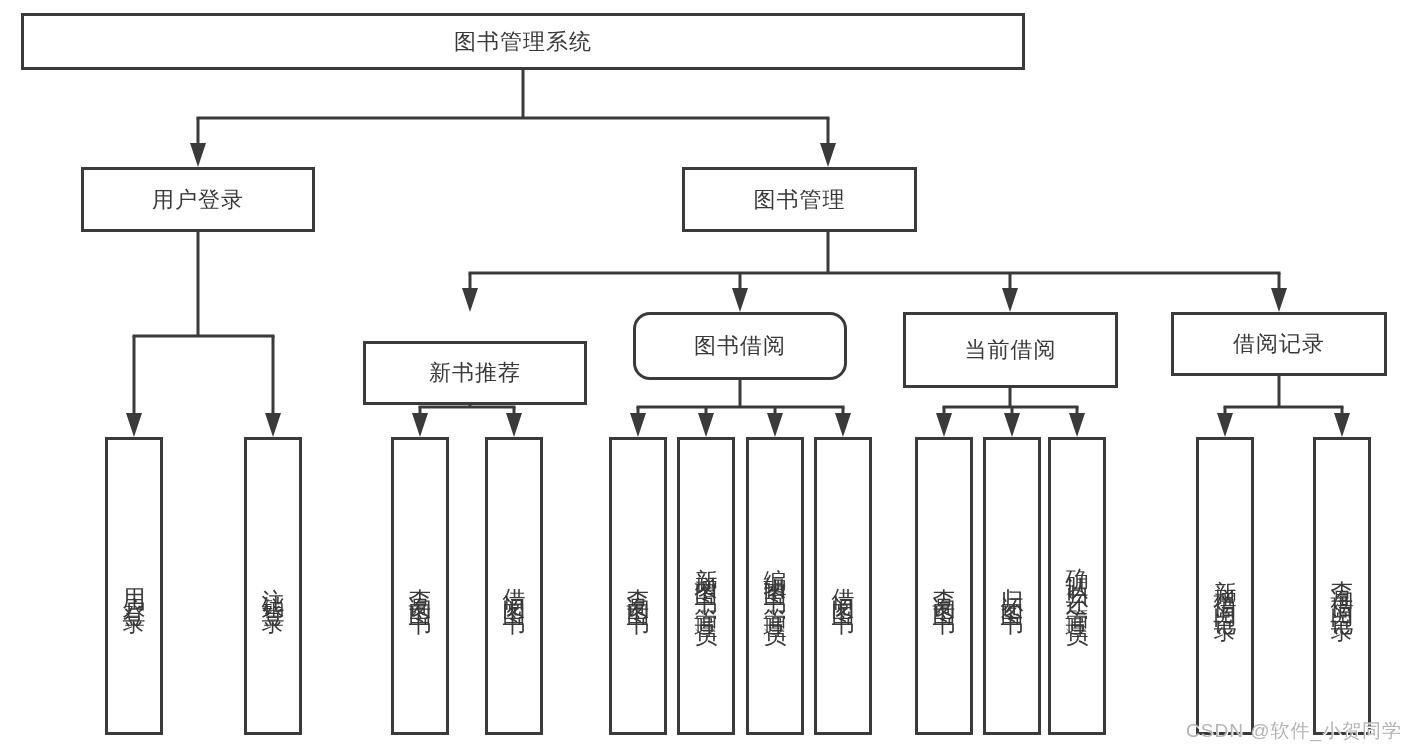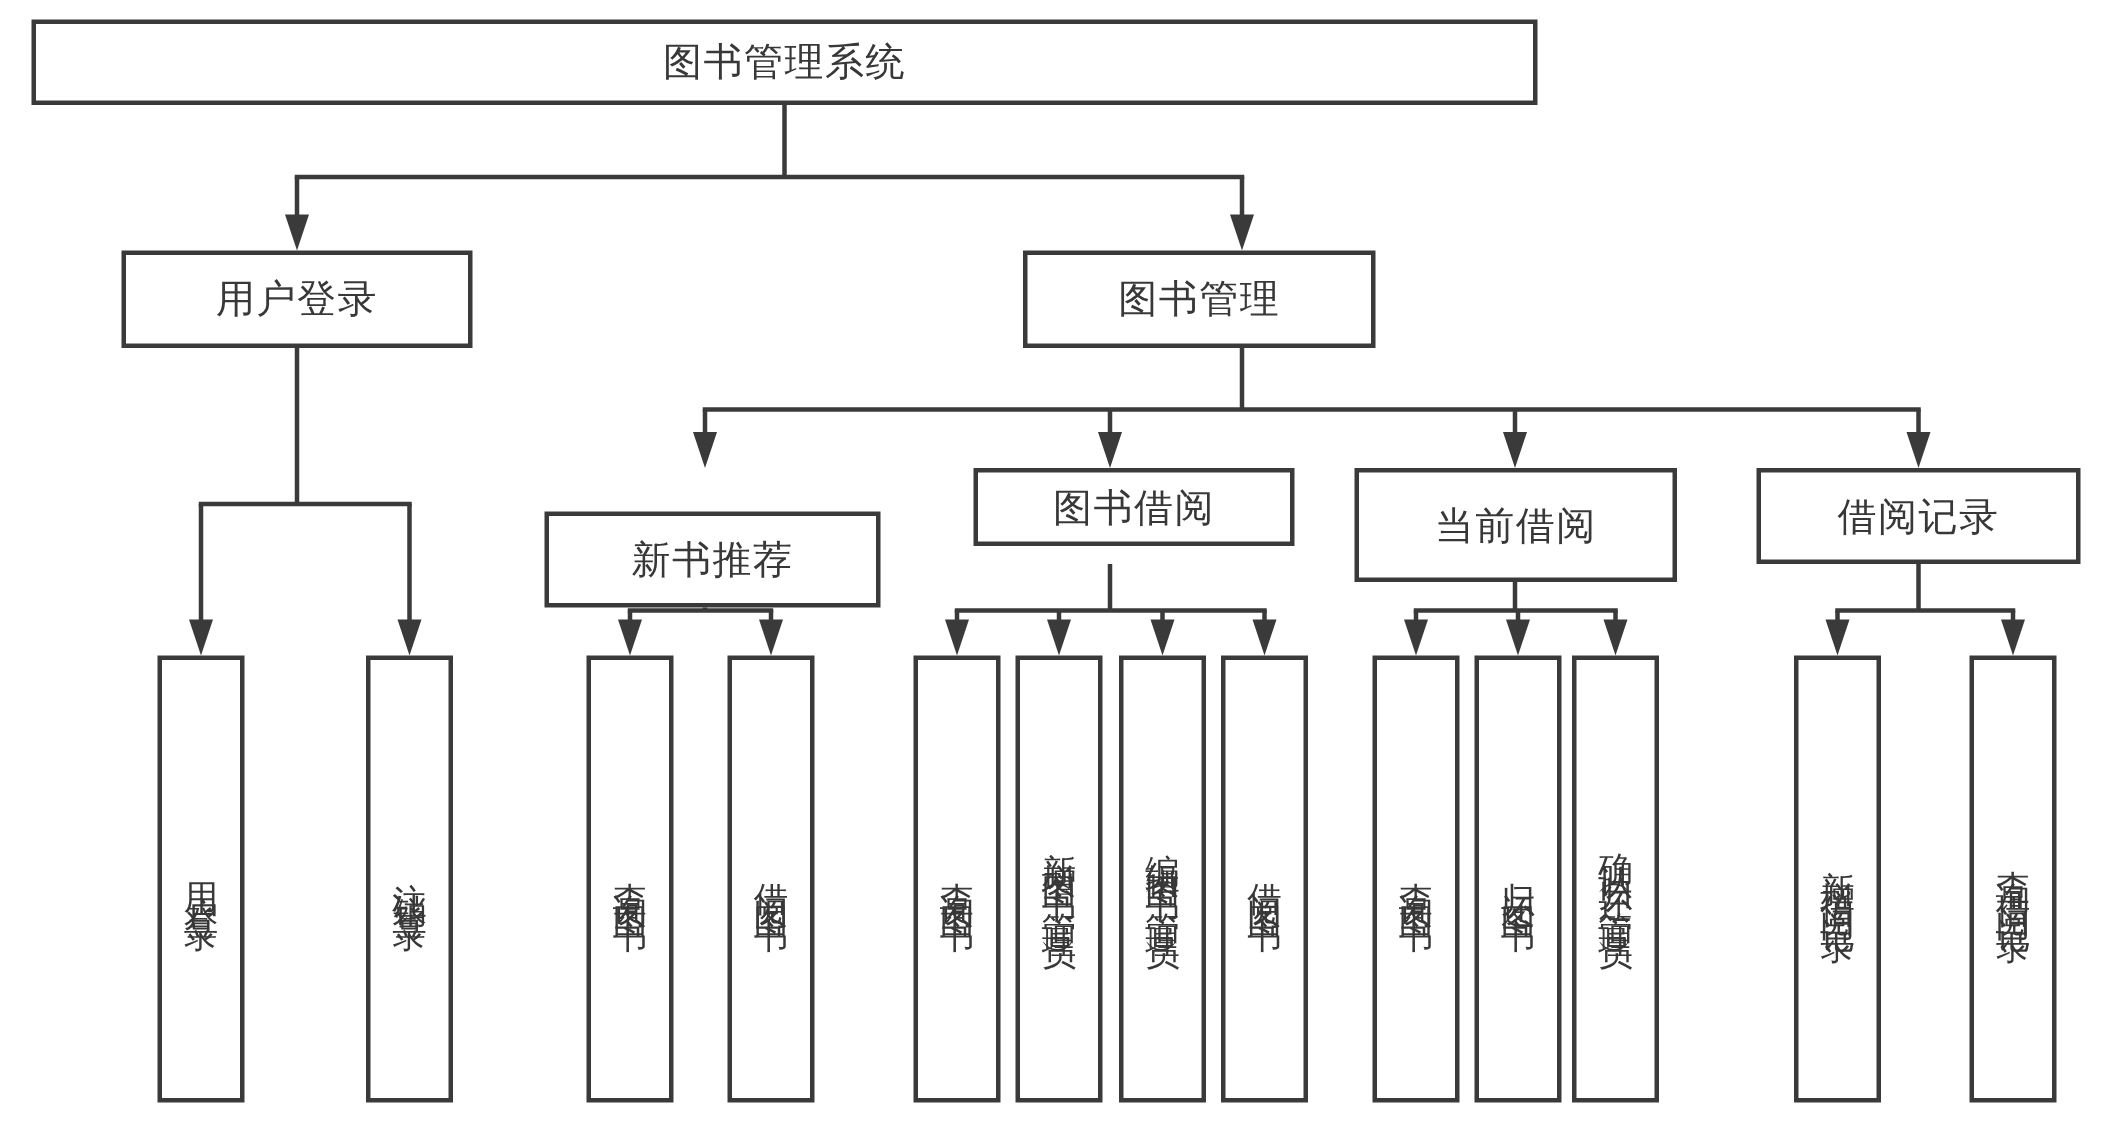--- a/index.html
+++ b/index.html
@@ -17,21 +17,21 @@
   .wires polygon { fill: #3a3a3a; }
   .node {
     position: absolute;
     box-sizing: border-box;
     border: 3px solid #3a3a3a;
     background: #ffffff;
     display: flex;
     align-items: center;
     justify-content: center;
   }
-  .hnode { font-size: 26px; letter-spacing: 1px; }
+  .hnode { font-size: 22px; letter-spacing: 1px; }
   .vnode { }
   .vtext {
     writing-mode: vertical-rl;
     font-size: 23px;
     letter-spacing: 8px;
     line-height: 1;
     white-space: nowrap;
   }
   .watermark {
     position: absolute;
@@ -117,21 +117,21 @@
       <polygon points="1334,413 1350,413 1342,437"></polygon>
     </g>
   </svg>
 
   <div class="node hnode" style="left:21px; top:13px; width:1004px; height:57px;">图书管理系统</div>
 
   <div class="node hnode" style="left:81px; top:167px; width:234px; height:65px;">用户登录</div>
   <div class="node hnode" style="left:682px; top:167px; width:235px; height:65px;">图书管理</div>
 
   <div class="node hnode" style="left:363px; top:312px; width:224px; height:64px;margin-top:29px;">新书推荐</div>
-  <div class="node hnode" style="left:649px; top:312px; width:214px; height:52px;">图书借阅</div>
+  <div class="node hnode" style="left:633px; top:312px; width:214px; height:68px;border-radius:17px;">图书借阅</div>
   <div class="node hnode" style="left:903px; top:312px; width:215px; height:76px;">当前借阅</div>
   <div class="node hnode" style="left:1171px; top:312px; width:216px; height:64px;">借阅记录</div>
 
   <div class="node vnode" style="left:105px; top:437px; width:58px; height:298px;">
     <span class="vtext">用户登录</span>
   </div>
   <div class="node vnode" style="left:244px; top:437px; width:58px; height:298px;">
     <span class="vtext">注销登录</span>
   </div>
 
@@ -165,14 +165,15 @@
     <span class="vtext">确认归还（管理员）</span>
   </div>
 
   <div class="node vnode" style="left:1196px; top:437px; width:58px; height:298px;">
     <span class="vtext">新增借阅记录</span>
   </div>
   <div class="node vnode" style="left:1313px; top:437px; width:58px; height:298px;">
     <span class="vtext">查询借阅记录</span>
   </div>
 
+  <div class="watermark">CSDN @软件_小贺同学</div>
 
 </div>
 
 </body></html>

